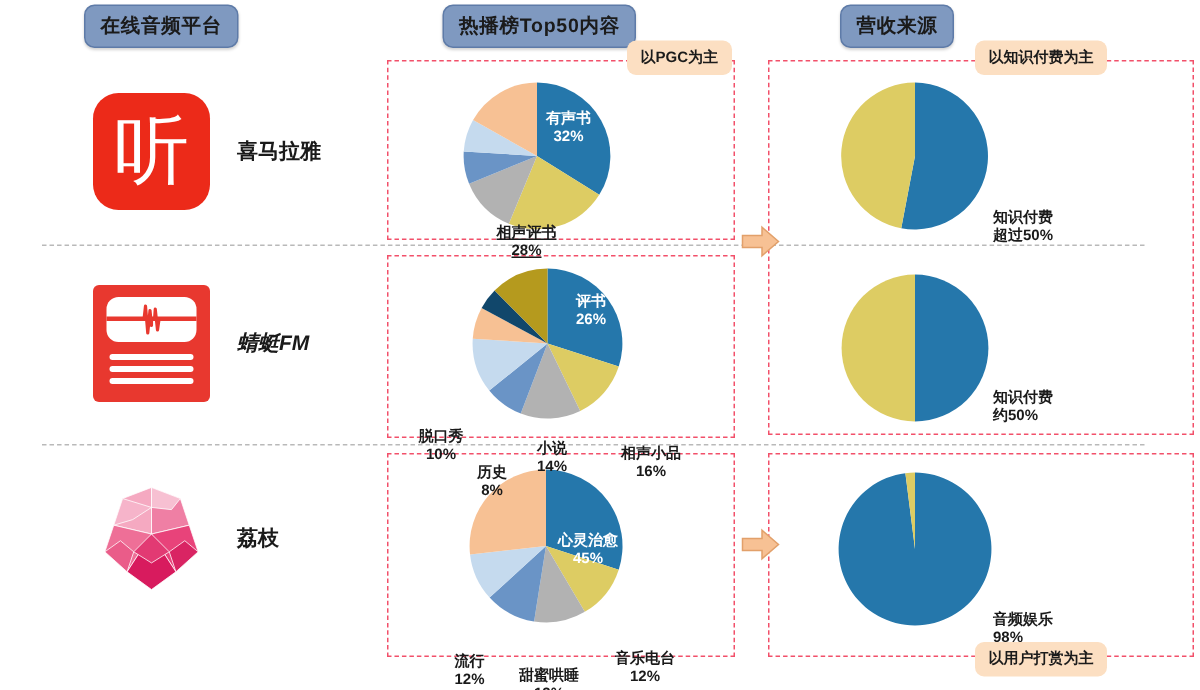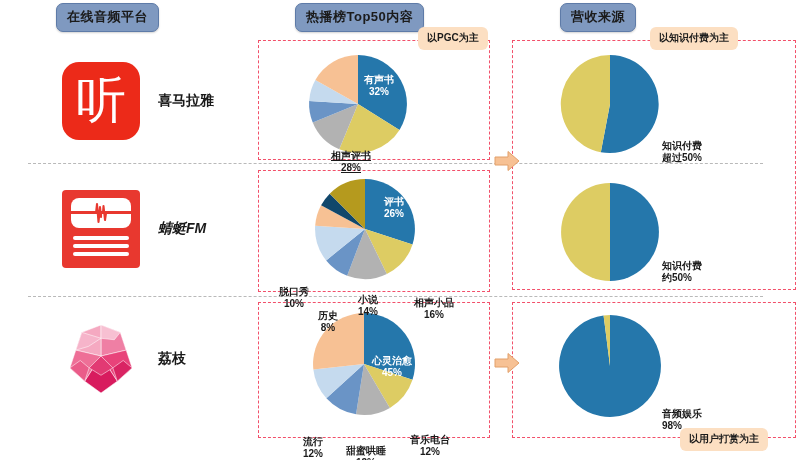--- a/index.html
+++ b/index.html
@@ -48,21 +48,21 @@
     border-radius: 6px;
     font-weight: bold;
     font-size: 10px;
     padding: 4px 9px 5px 9px;
     white-space: nowrap;
     z-index: 6;
   }
   #callout-pgc  { left: 418px; top: 27px; }
   #callout-ugc  { left: 418px; top: 428px; }
   #callout-paid { left: 650px; top: 27px; }
-  #callout-tip  { left: 680px; top: 428px; }
+  #callout-tip  { left: 650px; top: 428px; }
 
   
   .red-box {
     position: absolute;
     border: 1.6px dashed #f2506a;
     z-index: 1;
   }
   #box-mid-1 { left: 258px; top: 40px;  width: 230px; height: 118px; }
   #box-mid-2 { left: 258px; top: 170px; width: 230px; height: 120px; }
   #box-mid-3 { left: 258px; top: 302px; width: 230px; height: 134px; }

